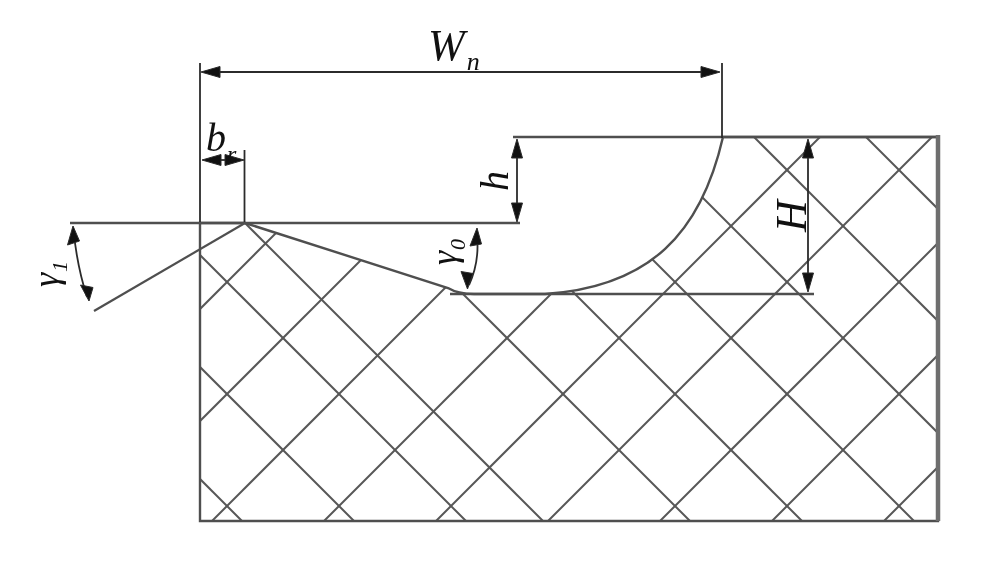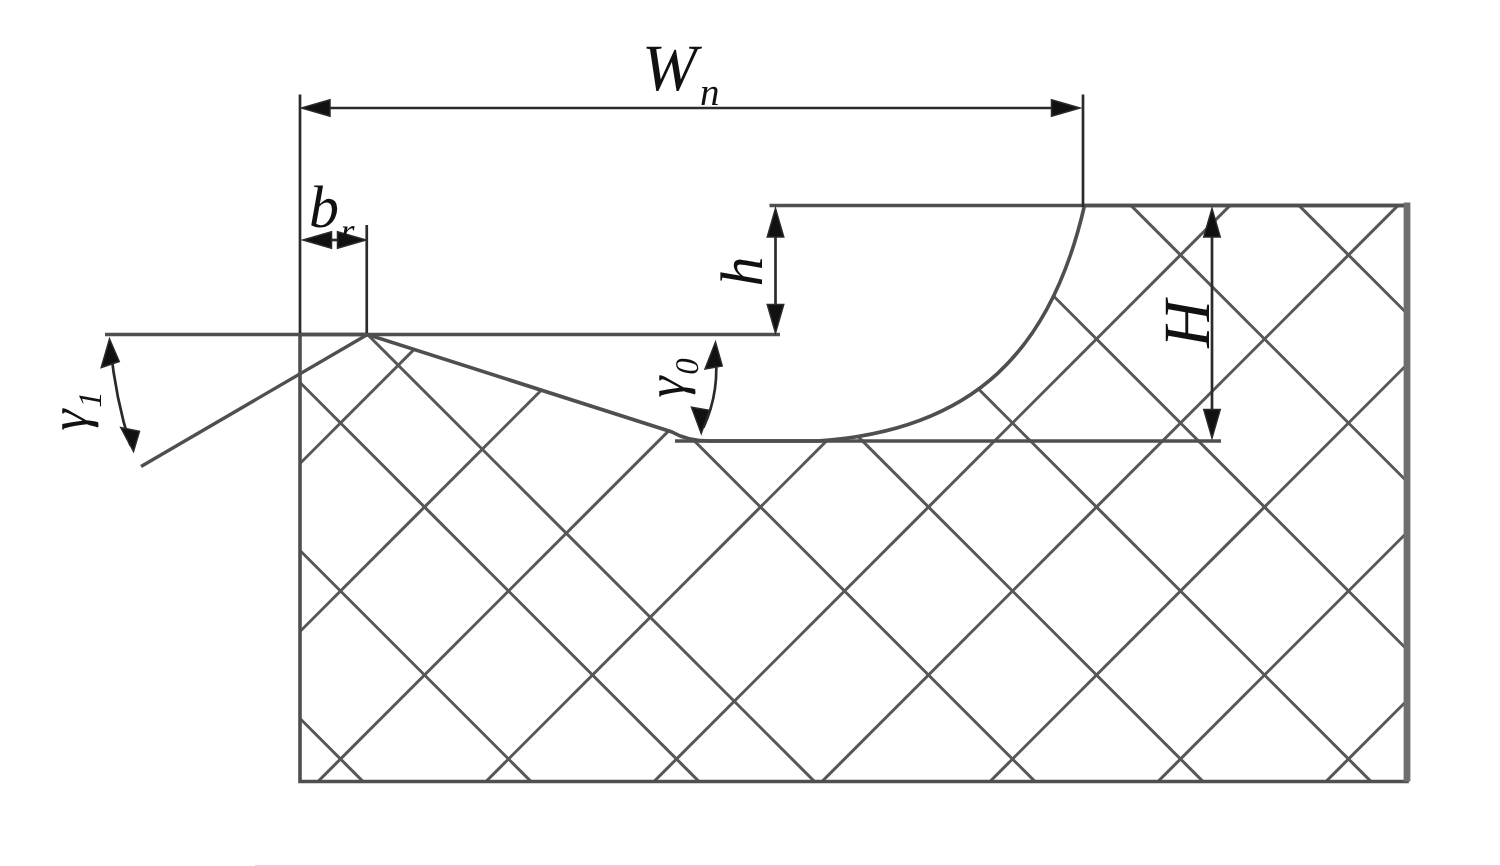--- a/index.html
+++ b/index.html
@@ -1,16 +1,16 @@
 <!DOCTYPE html>
 <html><head>
 <meta charset="utf-8">
 <style>
   html,body{margin:0;padding:0;background:#fff;}
-  .stage{position:relative;width:1000px;height:577px;background:#a21caf;overflow:hidden;
+  .stage{position:relative;width:1000px;height:577px;background:#5eead4;overflow:hidden;
          font-family:"Liberation Serif","DejaVu Serif",serif;}
   svg{display:block}
   text{font-family:"Liberation Serif","DejaVu Serif",serif;font-style:italic;}
 </style>
 </head>
 <body>
 
 <div class="stage">
 <svg width="1000" height="577" viewBox="0 0 1000 577">
 

